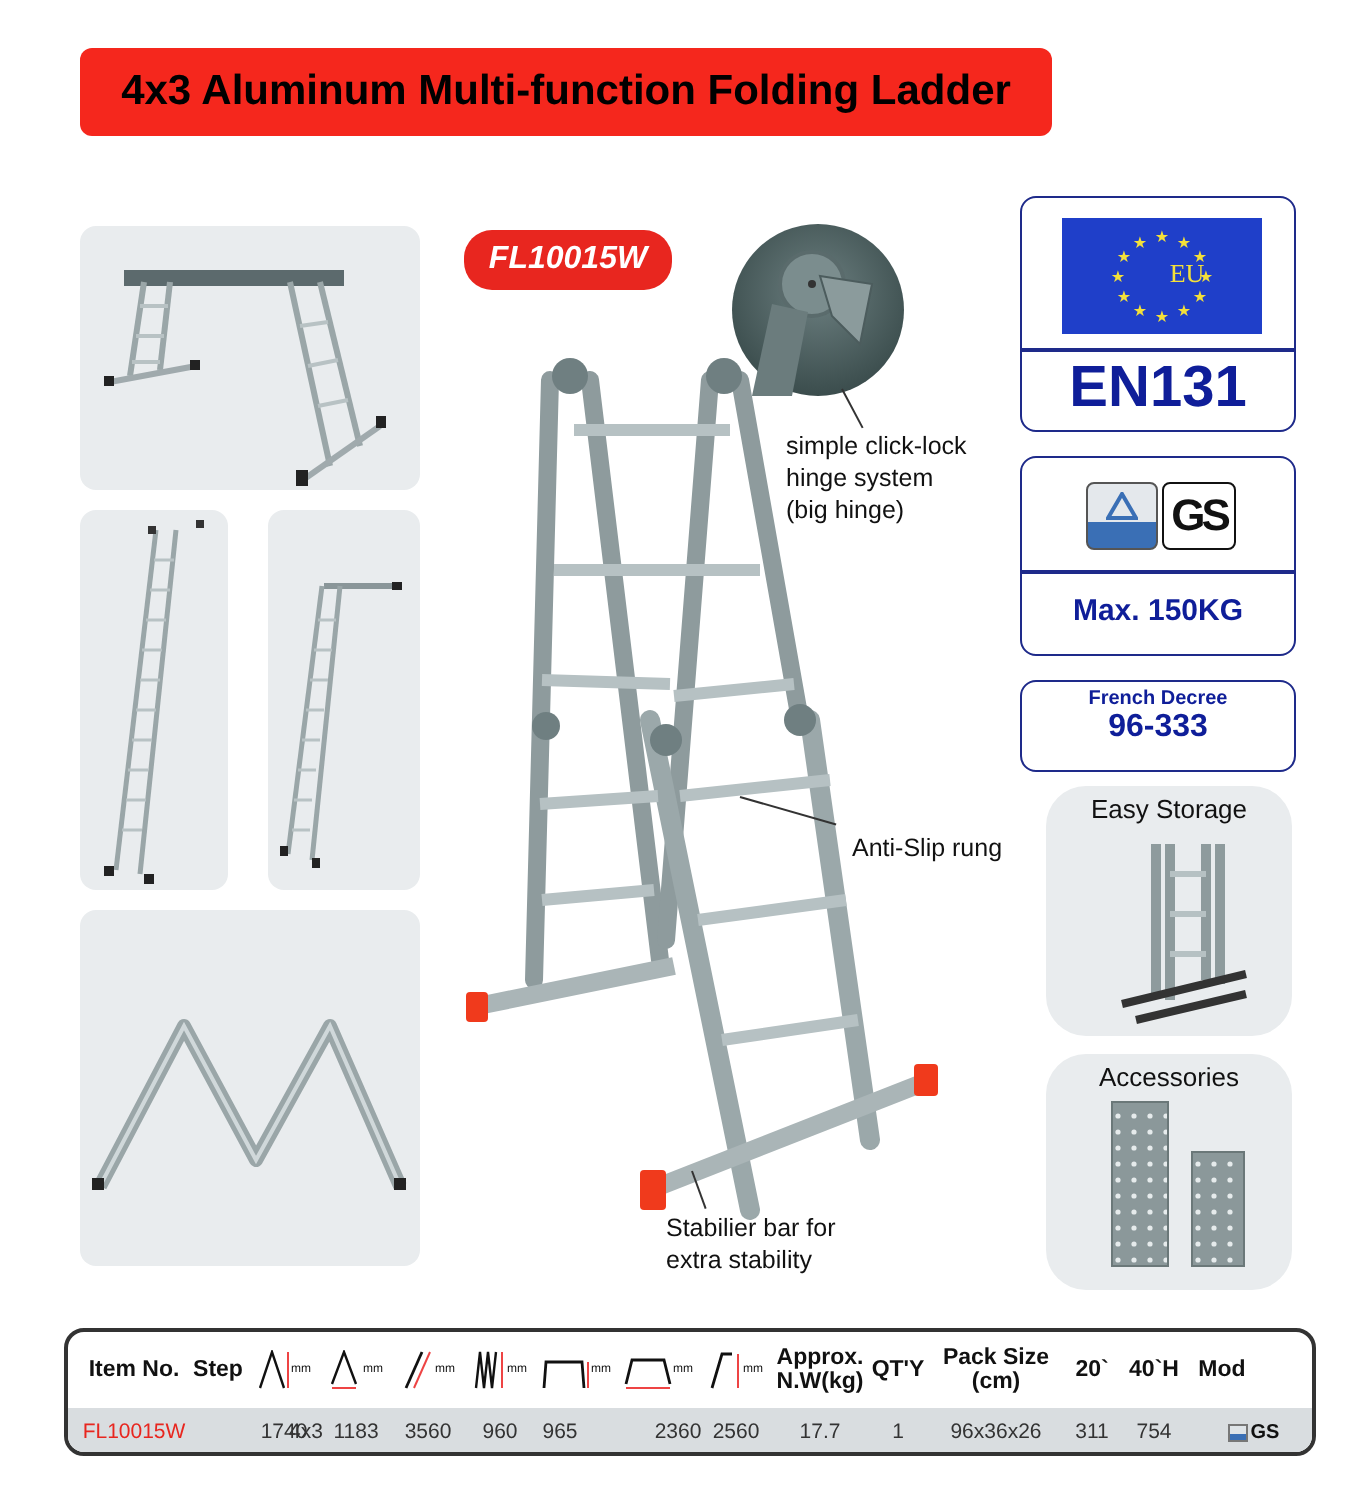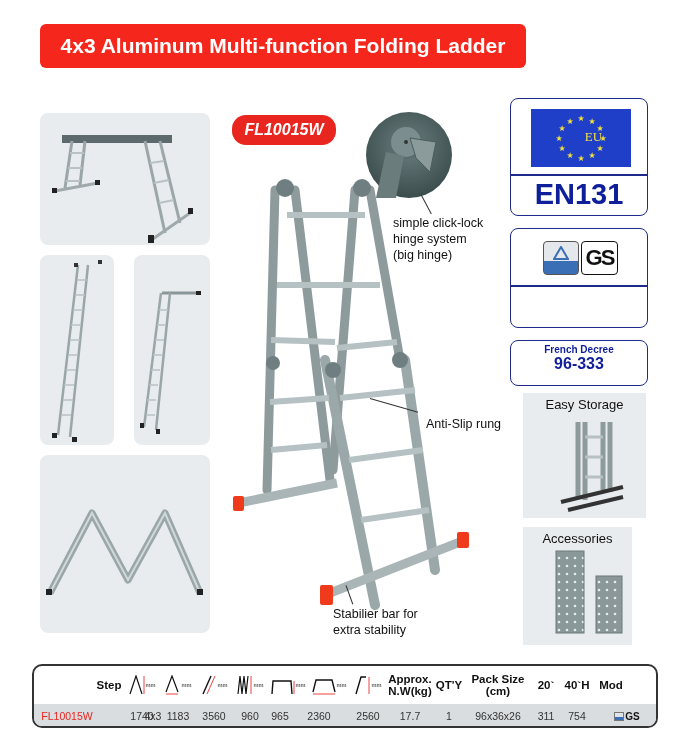--- a/index.html
+++ b/index.html
@@ -1,27 +1,27 @@
 <!DOCTYPE html>
 <html><head>
 <meta charset="utf-8">
 <style>
   * { box-sizing: border-box; margin: 0; padding: 0; }
   body { width: 680px; height: 750px; background: #ffffff; font-family: "Liberation Sans", sans-serif; position: relative; overflow: hidden; }
   .abs { position: absolute; }
   .title-bar { left: 40px; top: 24px; width: 486px; height: 44px; background: #f5271d; border-radius: 6px; display: flex; align-items: center; justify-content: center; }
-  .title-bar span { font-weight: bold; font-size: 21px; color: #ffffff; }
+  .title-bar span { font-weight: bold; font-size: 21px; color: #000000; }
   .photo-card { background: #e9ecee; border-radius: 8px; overflow: hidden; }
   .model-badge { left: 232px; top: 115px; width: 104px; height: 30px; background: #e8261f; border-radius: 14px; color: #fff; font-weight: bold; font-style: italic; font-size: 16px; display: flex; align-items: center; justify-content: center; }
   .hinge-circle { left: 366px; top: 112px; width: 86px; height: 86px; border-radius: 50%; background: radial-gradient(circle at 50% 40%, #6c7f80 0%, #3f5151 70%, #2f3e3f 100%); }
   .callout { font-size: 12.5px; color: #111; line-height: 16px; }
   .leader { background: #333; height: 1px; transform-origin: left center; }
   .cert-box { border: 1.5px solid #1e2a8a; border-radius: 8px; background: #fff; }
   .blue-text { color: #0f1e99; font-weight: bold; text-align: center; }
-  .side-card { background: #e9ecee; border-radius: 0; }
+  .side-card { background: #e9ecee; border-radius: 20px; }
   .side-card-title { text-align: center; font-size: 13px; color: #111; margin-top: 4px; }
   .spec-table { left: 32px; top: 664px; width: 626px; height: 64px; border: 2px solid #333; border-radius: 10px; overflow: hidden; background: #fff; }
   .spec-head { height: 38px; position: relative; }
   .spec-row { height: 24px; background: #d9dde0; position: relative; }
   .th { position: absolute; top: 0; height: 38px; display: flex; align-items: center; justify-content: center; font-weight: bold; font-size: 11.5px; color: #111; text-align: center; line-height: 12px; }
   .td { position: absolute; top: 0; height: 24px; display: flex; align-items: center; justify-content: center; font-size: 10.5px; color: #333; }
   .mm { font-size: 6px; font-weight: normal; color: #111; margin-left: 1px; }
 </style>
 </head>
 <body>
@@ -213,20 +213,21 @@
 <div class="abs cert-box" style="left:510px;top:228px;width:138px;height:100px;">
   <div style="position:absolute;left:32px;top:12px;width:75px;height:34px;display:flex;gap:2px;">
     <div style="width:36px;height:34px;border:1px solid #555;border-radius:4px;background:linear-gradient(#e4e8ec 60%,#3a6fb5 60%);display:flex;justify-content:center;padding-top:4px;">
       <svg width="16" height="14">
           <polygon points="8,1 15,13 1,13" fill="none" stroke="#3a6fb5" stroke-width="2"></polygon>
         </svg>
     </div>
     <div style="width:37px;height:34px;border:1px solid #111;border-radius:4px;background:#fff;font-weight:bold;font-size:22px;color:#111;display:flex;align-items:center;justify-content:center;letter-spacing:-2px;">GS</div>
   </div>
   <div style="position:absolute;left:0;top:56px;width:100%;height:1.5px;background:#1e2a8a;"></div>
+  <div class="blue-text" style="position:absolute;left:0;top:68px;width:100%;font-size:15px;">Max. 150KG</div>
 </div>
 
 <div class="abs cert-box" style="left:510px;top:340px;width:138px;height:46px;">
   <div class="blue-text" style="font-size:10px;margin-top:3px;">French Decree</div>
   <div class="blue-text" style="font-size:16px;">96-333</div>
 </div>
 
 <div class="abs side-card" style="left:523px;top:393px;width:123px;height:125px;">
   <div class="side-card-title">Easy Storage</div>
   <svg width="123" height="100">
@@ -241,36 +242,37 @@
         <line x1="62" y1="45" x2="80" y2="45"></line>
         <line x1="62" y1="65" x2="80" y2="65"></line>
     </g>
     <g stroke="#333" stroke-width="4">
       <line x1="38" y1="90" x2="100" y2="75"></line>
         <line x1="45" y1="98" x2="100" y2="85"></line>
     </g>
   </svg>
 </div>
 
-<div class="abs side-card" style="left:523px;top:527px;width:109px;height:118px;">
+<div class="abs side-card" style="left:523px;top:527px;width:123px;height:118px;">
   <div class="side-card-title">Accessories</div>
   <svg width="123" height="95">
     <defs>
       <pattern id="holes" width="8" height="8" patternUnits="userSpaceOnUse">
         <rect width="8" height="8" fill="#8b989a"></rect>
           <circle cx="4" cy="4" r="1.3" fill="#e6ebec"></circle>
       </pattern>
     </defs>
     <rect x="33" y="5" width="28" height="82" fill="url(#holes)" stroke="#6b7879"></rect>
     <rect x="73" y="30" width="26" height="57" fill="url(#holes)" stroke="#6b7879"></rect>
   </svg>
 </div>
 
 <div class="abs spec-table">
   <div class="spec-head">
+    <div class="th" style="left:4px;width:58px;">Item No.</div>
     <div class="th" style="left:60px;width:30px;">Step</div>
     <div class="th" style="left:90px;width:36px;">
       <svg width="16" height="20">
           <polyline points="1,19 7,1 13,19" fill="none" stroke="#111" stroke-width="1.2"></polyline>
           <line x1="15" y1="1" x2="15" y2="19" stroke="#e44" stroke-width="1"></line>
         </svg>
         <span class="mm">mm</span>
     </div>
     <div class="th" style="left:126px;width:36px;">
       <svg width="16" height="20">
@@ -328,21 +330,21 @@
     <div class="th" style="left:560px;width:34px;">Mod</div>
   </div>
   <div class="spec-row">
     <div class="td" style="left:4px;width:58px;color:#e8261f;">FL10015W</div>
     <div class="td" style="left:60px;width:30px;margin-left:44px;">4x3</div>
     <div class="td" style="left:90px;width:36px;">1740</div>
     <div class="td" style="left:126px;width:36px;">1183</div>
     <div class="td" style="left:162px;width:36px;">3560</div>
     <div class="td" style="left:198px;width:36px;">960</div>
     <div class="td" style="left:228px;width:36px;">965</div>
-    <div class="td" style="left:264px;width:42px;">2360</div>
+    <div class="td" style="left:284px;width:42px;">2360</div>
     <div class="td" style="left:316px;width:36px;">2560</div>
     <div class="td" style="left:352px;width:48px;">17.7</div>
     <div class="td" style="left:400px;width:30px;">1</div>
     <div class="td" style="left:432px;width:64px;">96x36x26</div>
     <div class="td" style="left:498px;width:28px;">311</div>
     <div class="td" style="left:526px;width:34px;">754</div>
     <div class="td" style="left:576px;width:34px;">
       <span style="display:inline-block;width:10px;height:9px;background:linear-gradient(#dfe4e8 55%,#3a6fb5 55%);border:1px solid #777;margin-right:1px;"></span>
       <span style="font-weight:bold;font-size:10px;color:#111;">GS</span>
     </div>

